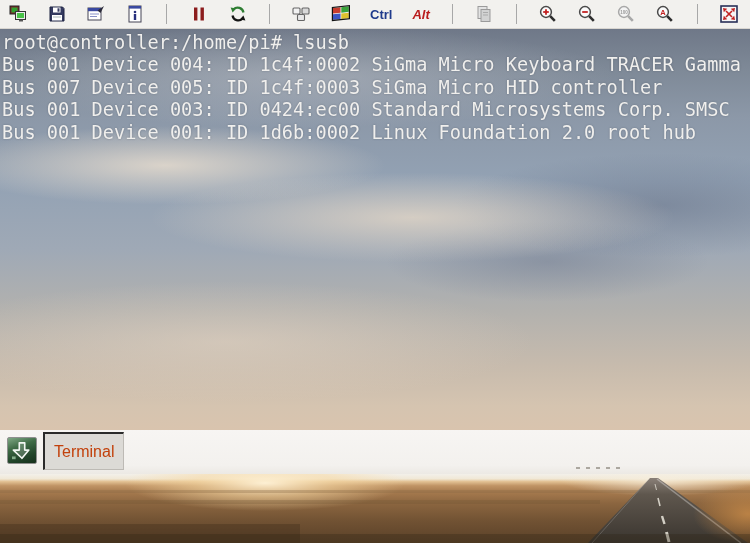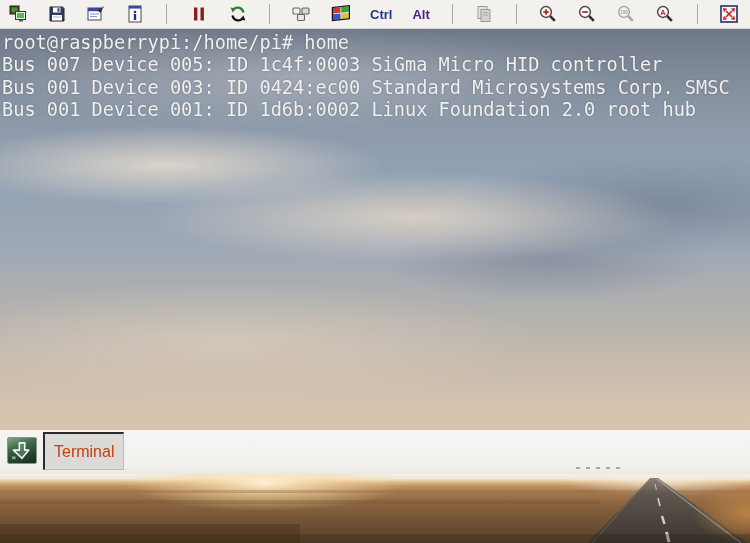--- a/index.html
+++ b/index.html
@@ -7,21 +7,21 @@
           font-family:"Liberation Sans",sans-serif;background:#fff;}
 
   
   .toolbar{position:absolute;top:0;left:0;width:750px;height:29px;box-sizing:border-box;
            background:#f2f1ee;border-bottom:1px solid #d9d6d1;
            display:flex;align-items:center;padding-left:5px;gap:14px;}
   .tb-btn{width:25px;height:25px;display:flex;align-items:center;justify-content:center;flex:0 0 auto;}
   .tb-sep{width:1px;height:20px;background:#a8a8a8;margin:0 5px;flex:0 0 auto;}
   .tb-text{font-size:13px;font-weight:bold;padding:0 3px;flex:0 0 auto;cursor:default;}
   .tb-ctrl{color:#1f3a8c;}
-  .tb-alt{color:#4c1d95;}
+  .tb-alt{color:#b91c1c;font-style:italic;}
 
   
   .sky{position:absolute;top:29px;left:0;width:750px;height:401px;
     background:
       radial-gradient(42% 14% at 22% 34%, rgba(236,224,208,.80), rgba(236,224,208,0) 70%),
       radial-gradient(50% 16% at 55% 47%, rgba(232,218,200,.75), rgba(232,218,200,0) 70%),
       radial-gradient(38% 18% at 88% 44%, rgba(104,116,138,.55), rgba(104,116,138,0) 72%),
       radial-gradient(30% 14% at 73% 58%, rgba(110,120,140,.45), rgba(110,120,140,0) 72%),
       radial-gradient(60% 18% at 40% 12%, rgba(208,210,216,.40), rgba(208,210,216,0) 70%),
       radial-gradient(55% 20% at 30% 78%, rgba(230,214,196,.50), rgba(230,214,196,0) 75%),
@@ -200,21 +200,22 @@
         <polygon points="16,4 15.2,8.2 11.8,4.8" fill="#c22222"></polygon>
         <polygon points="4,16 4.8,11.8 8.2,15.2" fill="#c22222"></polygon>
         <polygon points="16,16 11.8,15.2 15.2,11.8" fill="#c22222"></polygon>
       </svg>
     </div>
   </div>
 
   <div class="sky"></div>
 
   <div class="terminal">
-    <div class="tline">root@raspberrypi:/home/pi# home</div>
+    <div class="tline">root@controller:/home/pi# lsusb</div>
+    <div class="tline">Bus 001 Device 004: ID 1c4f:0002 SiGma Micro Keyboard TRACER Gamma</div>
     <div class="tline">Bus 007 Device 005: ID 1c4f:0003 SiGma Micro HID controller</div>
     <div class="tline">Bus 001 Device 003: ID 0424:ec00 Standard Microsystems Corp. SMSC</div>
     <div class="tline">Bus 001 Device 001: ID 1d6b:0002 Linux Foundation 2.0 root hub</div>
   </div>
 
   <div class="taskbar">
     <div class="launcher">
       <svg width="22" height="20" viewBox="0 0 24 22">
         <path d="M9 2 h6 v8 h4.5 L12 19 2.5 10 H9 Z" fill="rgba(255,255,255,0.18)" stroke="#f2f6f2" stroke-width="1.8" stroke-linejoin="round"></path>
         <rect x="1" y="17" width="4" height="3" fill="#9ec7a2" opacity="0.8"></rect>

